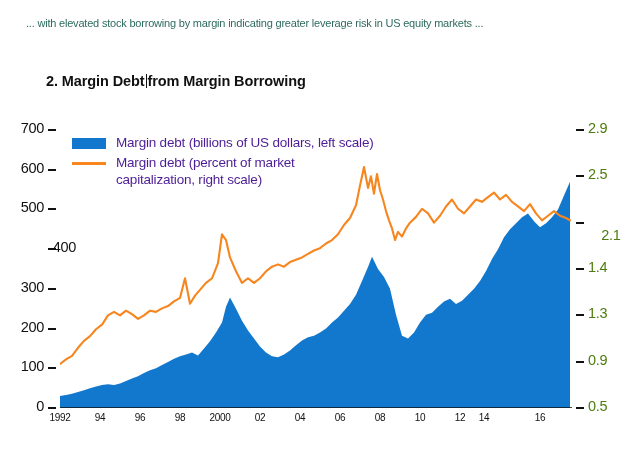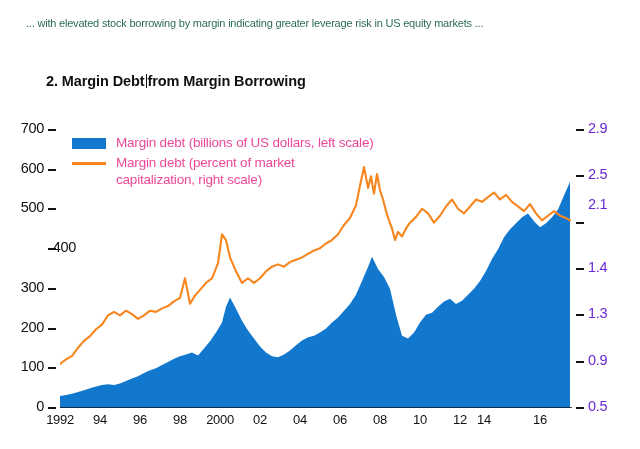--- a/index.html
+++ b/index.html
@@ -80,34 +80,34 @@
     width: 8px;
     height: 2px;
     background: #111;
   }
   .axis-right-label {
     position: absolute;
     left: 588px;
     width: 46px;
     text-align: left;
     font-size: 14.5px;
-    color: #6d28d9;
+    color: #4d7c0f;
     letter-spacing: -0.3px;
   }
   .axis-right-dash {
     position: absolute;
     left: 576px;
     width: 8px;
     height: 2px;
     background: #111;
   }
   .axis-x-label {
     position: absolute;
     top: 412px;
-    font-size: 13px;
+    font-size: 10px;
     color: #111;
     text-align: center;
     letter-spacing: -0.3px;
   }
 
   
   #legend {
     position: absolute;
     left: 72px;
     top: 134px;
@@ -129,21 +129,21 @@
     width: 34px;
     height: 11px;
   }
   .swatch-line {
     width: 34px;
     height: 3px;
   }
   .legend-text {
     font-size: 13.5px;
     line-height: 17px;
-    color: #ec4899;
+    color: #4c1d95;
     letter-spacing: -0.2px;
     white-space: pre-line;
   }
 </style>
 </head>
 <body>
 
 <div id="lead-in">... with elevated stock borrowing by margin indicating greater leverage risk in US equity markets ...</div>
 
 <div id="chart-title">
@@ -172,21 +172,21 @@
     </div>
   <div id="axis-right-layer">
       <div class="axis-right-label" style="top: 398px;">0.5</div>
       <div class="axis-right-dash" style="top: 407px;"></div>
       <div class="axis-right-label" style="top: 351.667px;">0.9</div>
       <div class="axis-right-dash" style="top: 360.667px;"></div>
       <div class="axis-right-label" style="top: 305.333px;">1.3</div>
       <div class="axis-right-dash" style="top: 314.333px;"></div>
       <div class="axis-right-label" style="top: 259px;">1.4</div>
       <div class="axis-right-dash" style="top: 268px;"></div>
-      <div class="axis-right-label" style="top: 196px;">2.1</div>
+      <div class="axis-right-label" style="top: 227px; text-align: center;">2.1</div>
       <div class="axis-right-dash" style="top: 221.667px;"></div>
       <div class="axis-right-label" style="top: 166.333px;">2.5</div>
       <div class="axis-right-dash" style="top: 175.333px;"></div>
       <div class="axis-right-label" style="top: 120px;">2.9</div>
       <div class="axis-right-dash" style="top: 129px;"></div>
     </div>
   <div id="axis-x-layer">
       <div class="axis-x-label" style="left: 35px; width: 50px;">1992</div>
       <div class="axis-x-label" style="left: 75px; width: 50px;">94</div>
       <div class="axis-x-label" style="left: 115px; width: 50px;">96</div>

